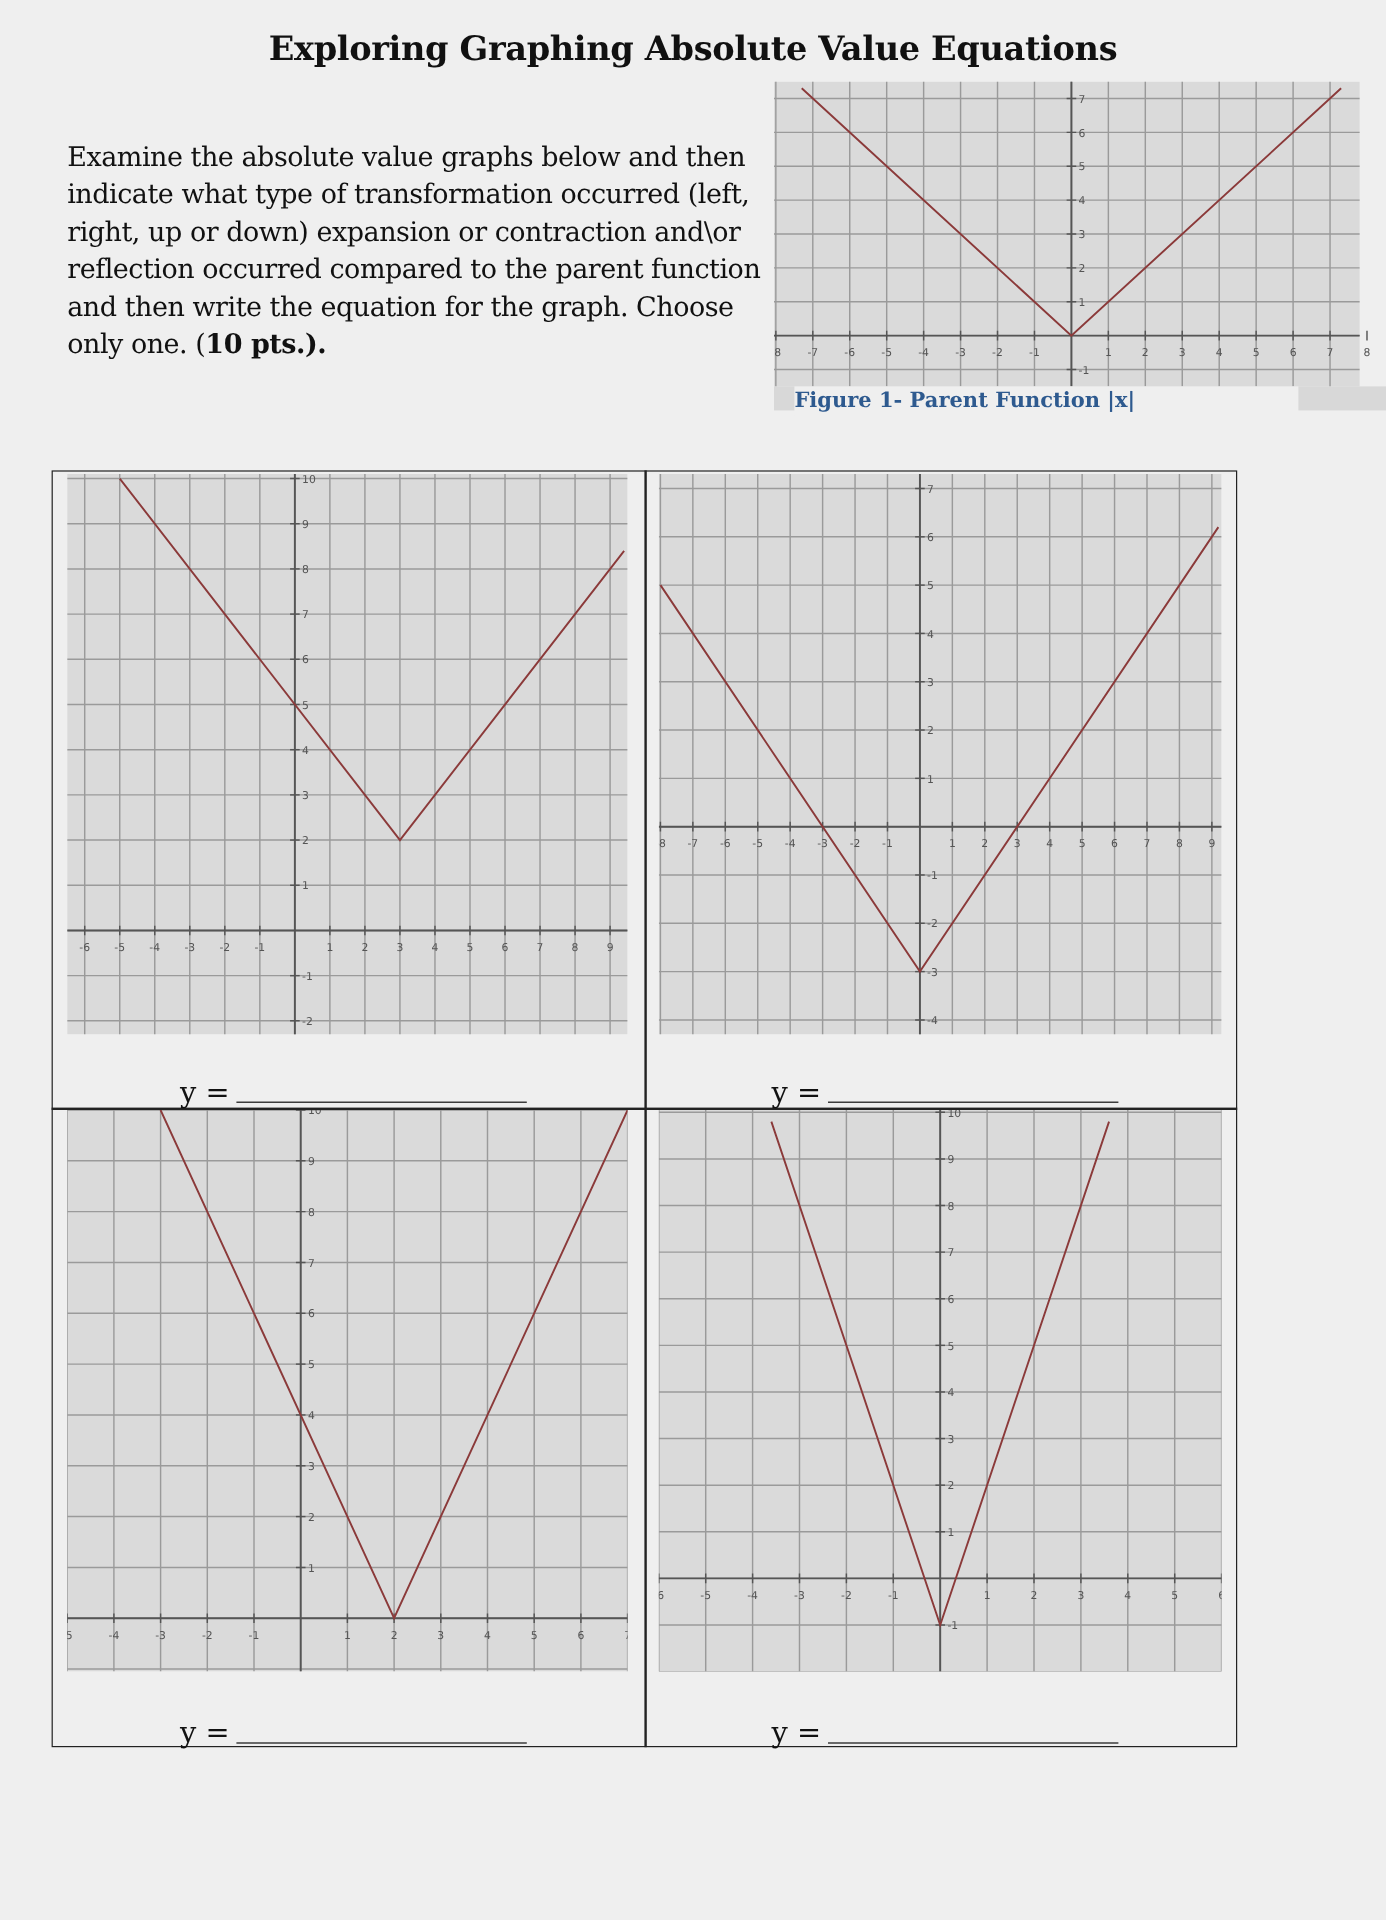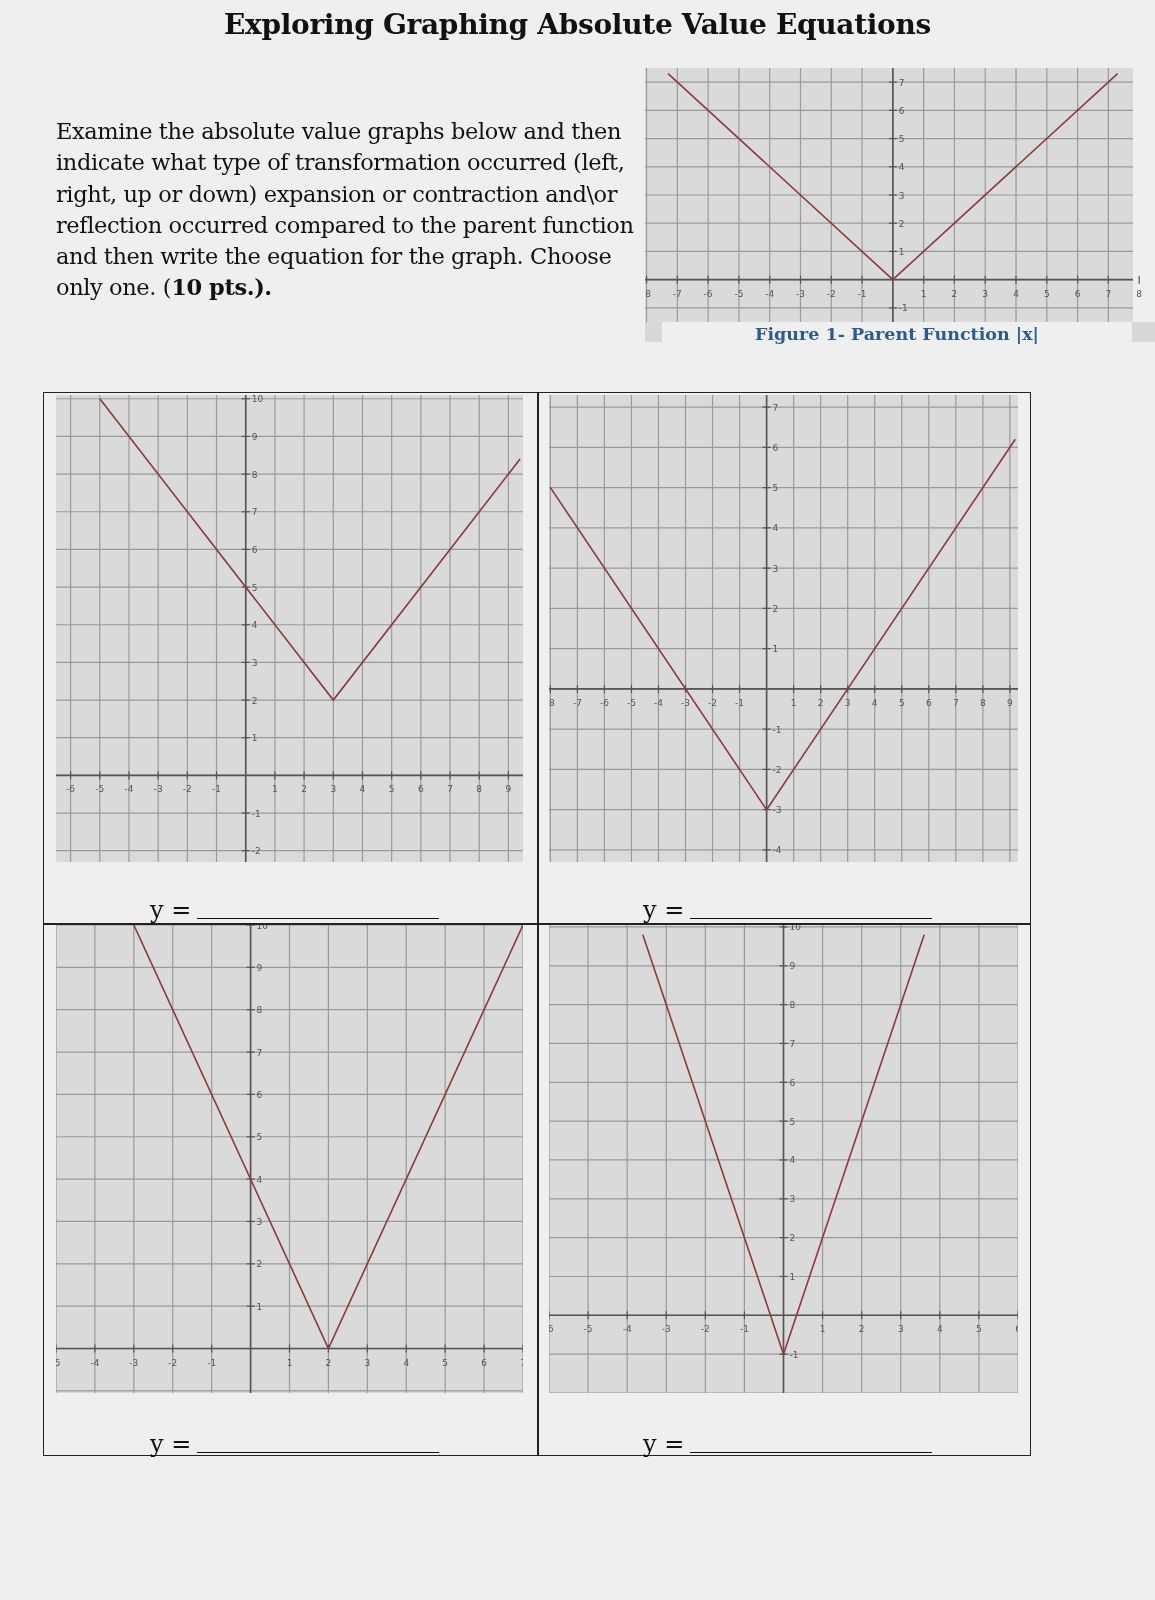--- a/index.html
+++ b/index.html
@@ -3,38 +3,38 @@
 <meta charset="utf-8">
 <style>
   html, body { margin: 0; padding: 0; }
   body {
     width: 1155px; height: 1600px; position: relative; overflow: hidden;
     background: #efefef;
     font-family: "DejaVu Serif", "Liberation Serif", serif;
     color: #111;
   }
   .title {
-    position: absolute; left: 0; width: 1155px; top: 8px; text-align: center;
+    position: absolute; left: 0; width: 1155px; top: 24px; text-align: center;
     font-family: "DejaVu Serif", serif; font-weight: bold; font-size: 28px;
     letter-spacing: -0.3px;
   }
   .instructions {
     position: absolute; left: 56px; top: 116px; width: 590px;
     font-family: "DejaVu Serif", serif; font-size: 22.5px; line-height: 31.3px;
     letter-spacing: -0.4px;
   }
   .instructions b { font-weight: bold; text-align: center; }
   .fig1 { position: absolute; left: 645px; top: 68px; width: 510px; height: 256px; }
   .fig1-caption-bar {
     position: absolute; left: 645px; top: 322px; width: 510px; height: 20px;
     background: #d8d8d8;
   }
   .fig1-caption {
-    position: absolute; left: 662px; top: 322px; width: 470px; height: 24px;
-    background: #efefef; text-align: center;
+    position: absolute; left: 662px; top: 322px; width: 420px; height: 24px;
+    background: #efefef; 
     font-family: "DejaVu Serif", serif; font-weight: bold; font-size: 17.5px; color: #2e5a8f;
     line-height: 24px;
   }
   .grid-table {
     position: absolute; left: 43px; top: 392px; width: 988px; height: 1064px;
     border: 1.5px solid #222; box-sizing: border-box;
   }
   .vline { position: absolute; left: 537px; top: 392px; width: 1.5px; height: 1064px; background: #222; }
   .hline { position: absolute; left: 43px; top: 923px; width: 988px; height: 1.5px; background: #222; }
   .plot { position: absolute; }

